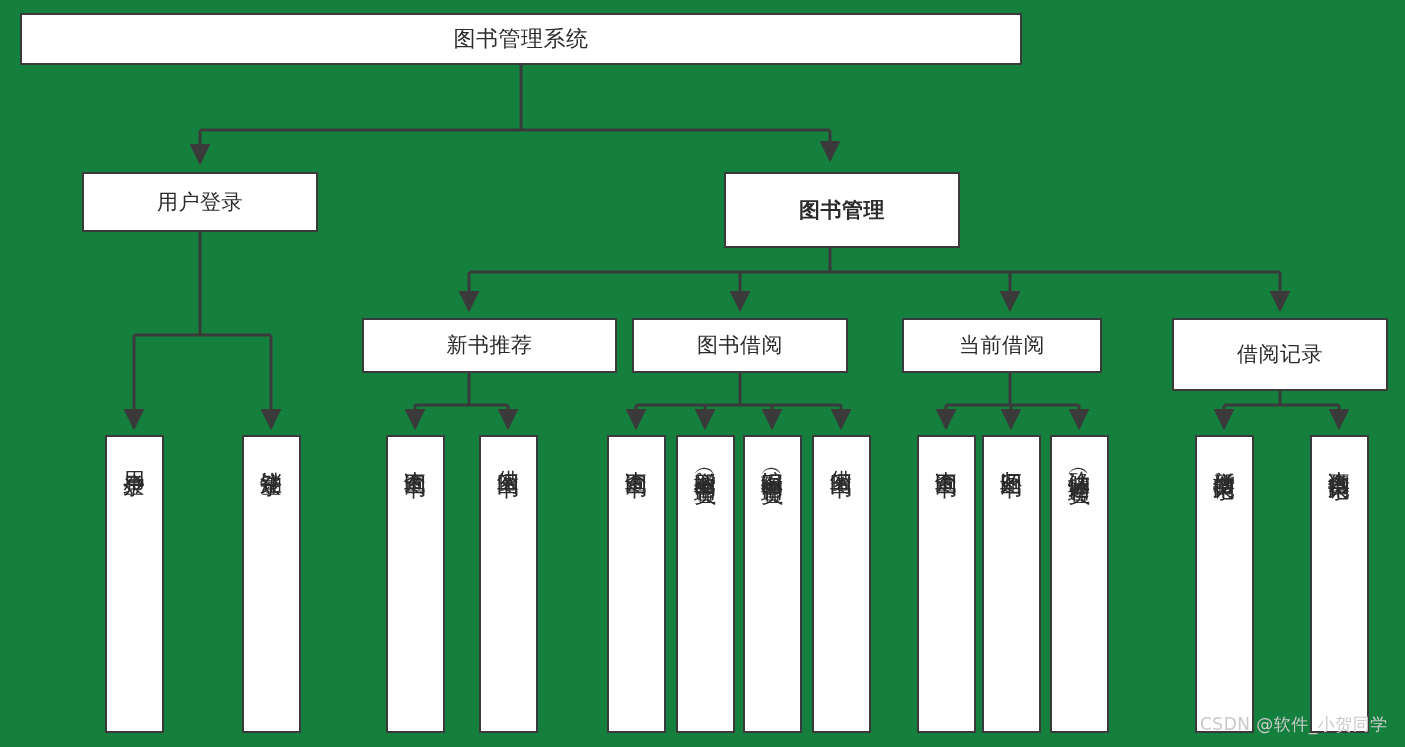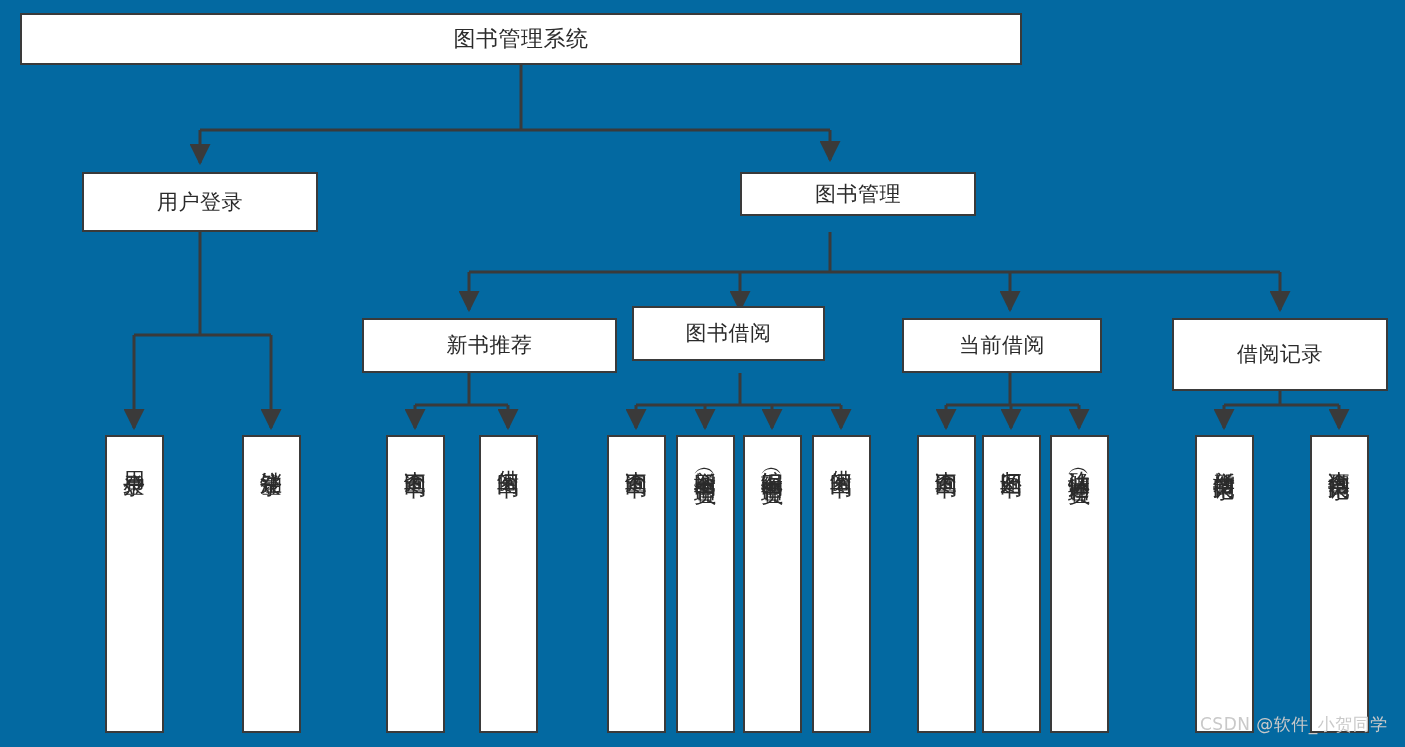--- a/index.html
+++ b/index.html
@@ -8,21 +8,21 @@
     padding: 0;
     background: #ffffff;
   }
   body {
     font-family: "DejaVu Sans", "Liberation Sans", sans-serif;
   }
   #diagram-canvas {
     position: relative;
     width: 1405px;
     height: 747px;
-    background: #0369a1;
+    background: #15803d;
     overflow: hidden;
   }
   #edge-layer {
     position: absolute;
     left: 0;
     top: 0;
     width: 1405px;
     height: 747px;
     pointer-events: none;
   }
@@ -127,28 +127,28 @@
     </g>
   </svg>
 
   <div class="node horiz root" style="left:20px; top:13px; width:1002px; height:52px;">
     <span class="node-label">图书管理系统</span>
   </div>
 
   <div class="node horiz" style="left:82px; top:172px; width:236px; height:60px;">
     <span class="node-label">用户登录</span>
   </div>
-  <div class="node horiz" style="left:740px; top:172px; width:236px; height:44px;">
+  <div class="node horiz" style="left:724px; top:172px; width:236px; height:76px;font-weight:bold;">
     <span class="node-label">图书管理</span>
   </div>
 
   <div class="node horiz" style="left:362px; top:318px; width:255px; height:55px;">
     <span class="node-label">新书推荐</span>
   </div>
-  <div class="node horiz" style="left:632px; top:306px; width:193px; height:55px;">
+  <div class="node horiz" style="left:632px; top:318px; width:216px; height:55px;">
     <span class="node-label">图书借阅</span>
   </div>
   <div class="node horiz" style="left:902px; top:318px; width:200px; height:55px;">
     <span class="node-label">当前借阅</span>
   </div>
   <div class="node horiz" style="left:1172px; top:318px; width:216px; height:73px;">
     <span class="node-label">借阅记录</span>
   </div>
 
   <div class="node vert" style="left:105px; top:435px; width:59px; height:298px;">

